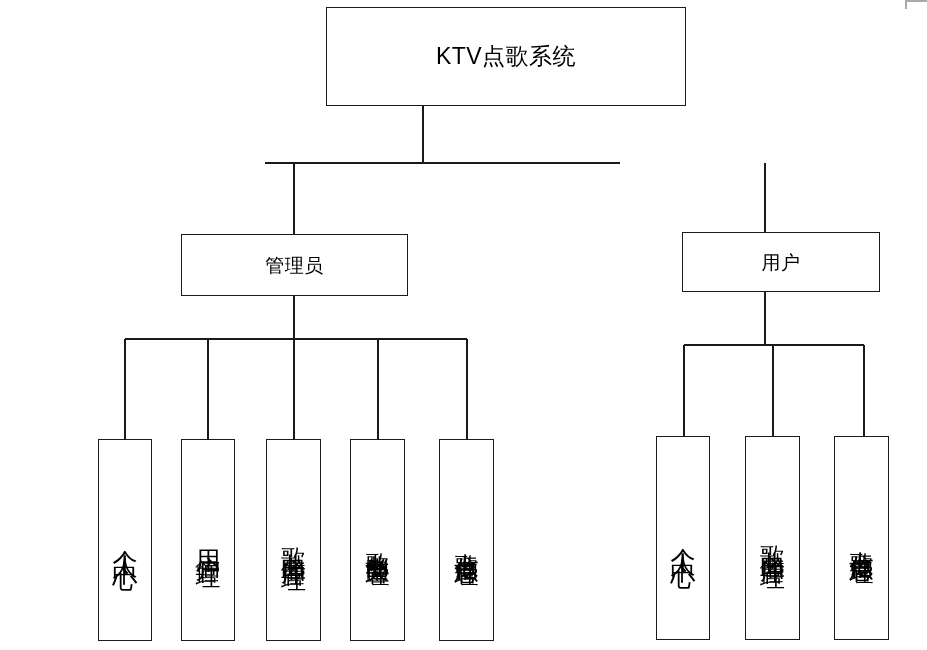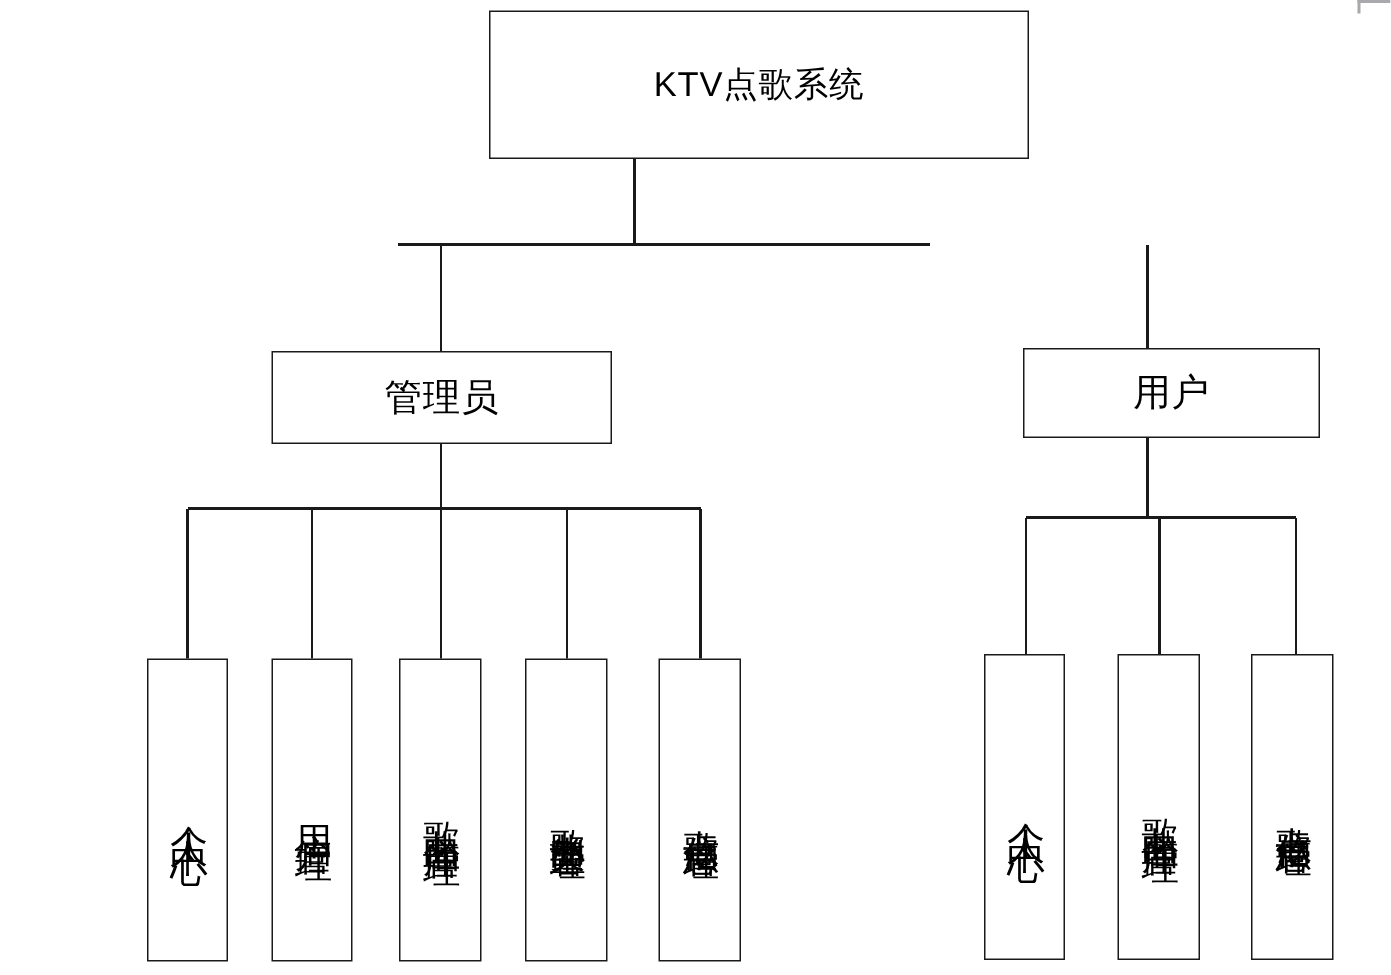--- a/index.html
+++ b/index.html
@@ -37,21 +37,21 @@
     z-index: 2;
   }
   .node-label {
     color: #000000;
     text-align: right;
     line-height: 1.0;
     white-space: nowrap;
   }
   
   .node-h .node-label {
-    font-size: 25px;
+    font-size: 19px;
     letter-spacing: 0.5px;
   }
   .node-root .node-label {
     font-size: 23px;
   }
   
   .node-v {
     align-items: center;
     justify-content: center;
   }

